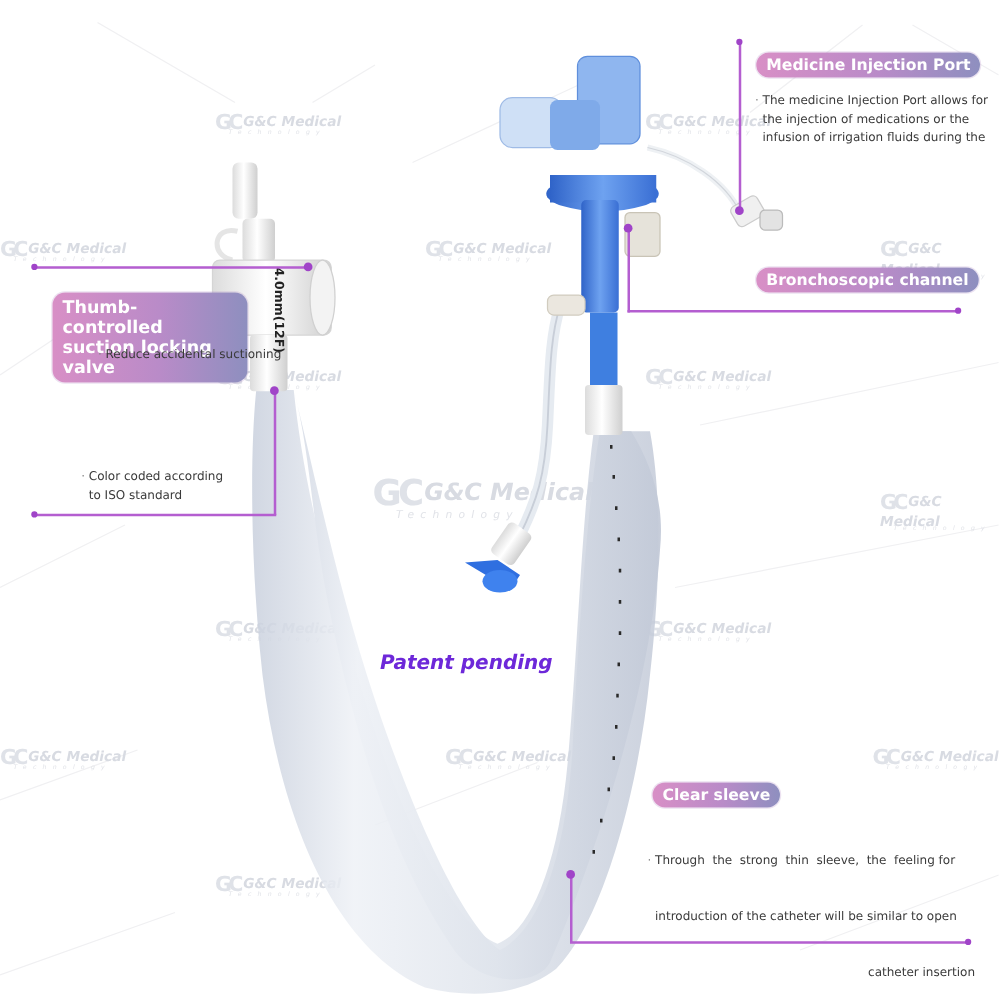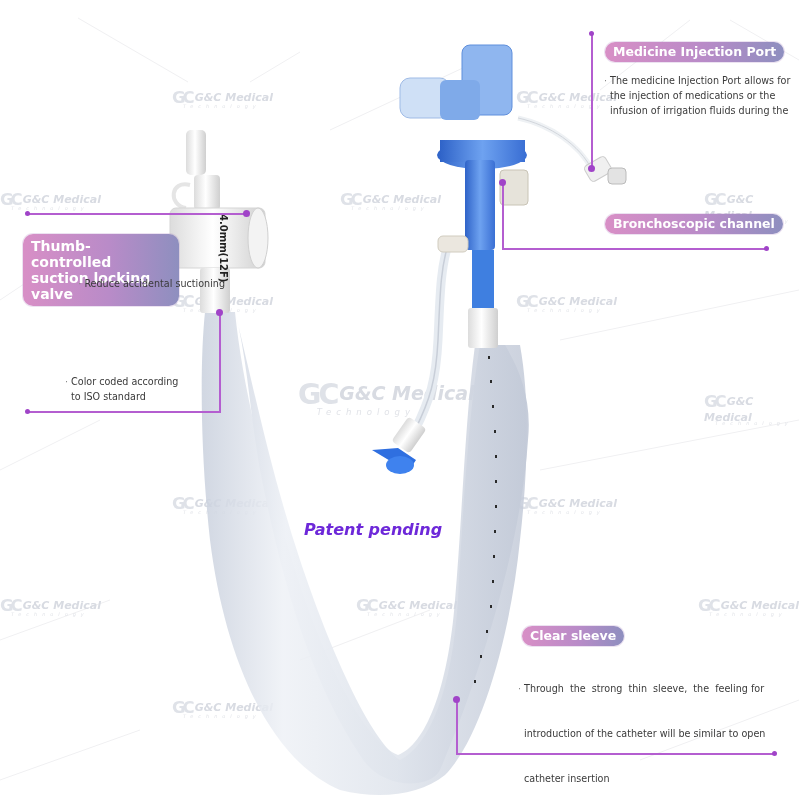--- a/index.html
+++ b/index.html
@@ -162,36 +162,36 @@
 
 <div class="pill sm" style="left:605px;top:42px;">Medicine Injection Port</div>
 <div class="desc" style="left:604px;top:73px;width:190px;">
   <div><span class="bullet">·</span><span>The medicine Injection Port allows for</span></div>
   <div style="padding-left:6px;">the injection of medications or the</div>
   <div style="padding-left:6px;">infusion of irrigation fluids during the</div>
 </div>
 
 <div class="pill sm" style="left:605px;top:214px;text-align:center;">Bronchoscopic channel</div>
 
-<div class="pill lg" style="left:23px;top:234px;width:140px;">
+<div class="pill lg" style="left:42px;top:234px;width:140px;">
   <div>Thumb-controlled</div>
   <div>suction locking valve</div>
 </div>
 <div class="desc" style="left:25px;top:276px;width:200px;text-align:right;">
   <div><span class="bullet">·</span><span>Reduce accidental suctioning</span></div>
 </div>
 
 <div class="desc" style="left:25px;top:374px;width:180px;margin-left:40px;">
   <div><span class="bullet">·</span><span>Color coded according</span></div>
   <div style="padding-left:6px;">to ISO standard</div>
 </div>
 
 <div class="pill sm" style="left:522px;top:626px;">Clear sleeve</div>
 <div class="desc" style="left:518px;top:651px;width:262px;white-space:pre;">
   <div><span class="bullet">·</span><span>Through  the  strong  thin  sleeve,  the  feeling for</span></div>
   <div style="padding-left:6px;">introduction of the catheter will be similar to open</div>
-  <div style="padding-left:6px;">catheter insertion</div>
+  <div style="padding-left:6px;text-align:right;">catheter insertion</div>
   
   
   
 </div>
 
 <div class="patent">Patent pending</div>
 
 </body></html>

